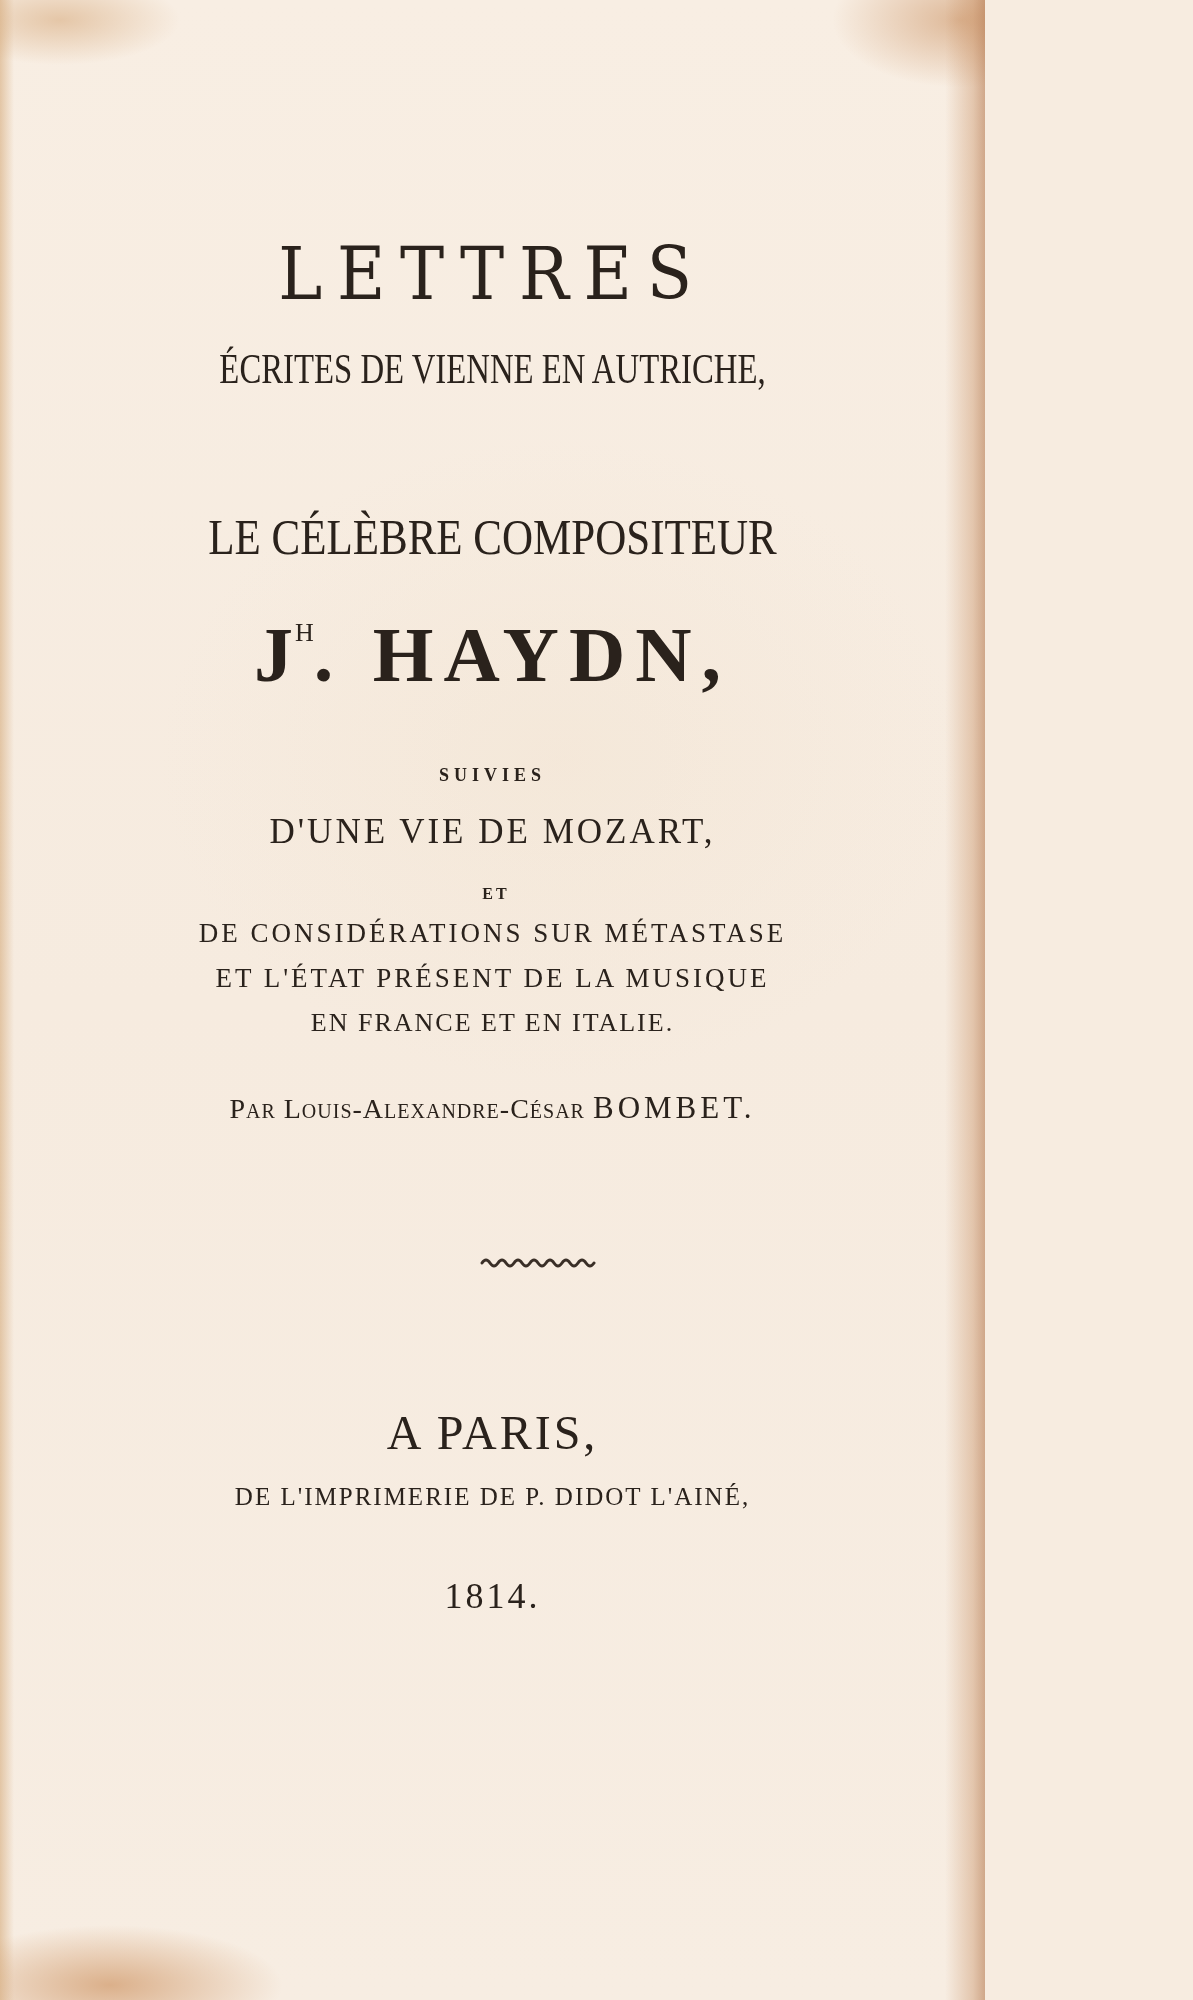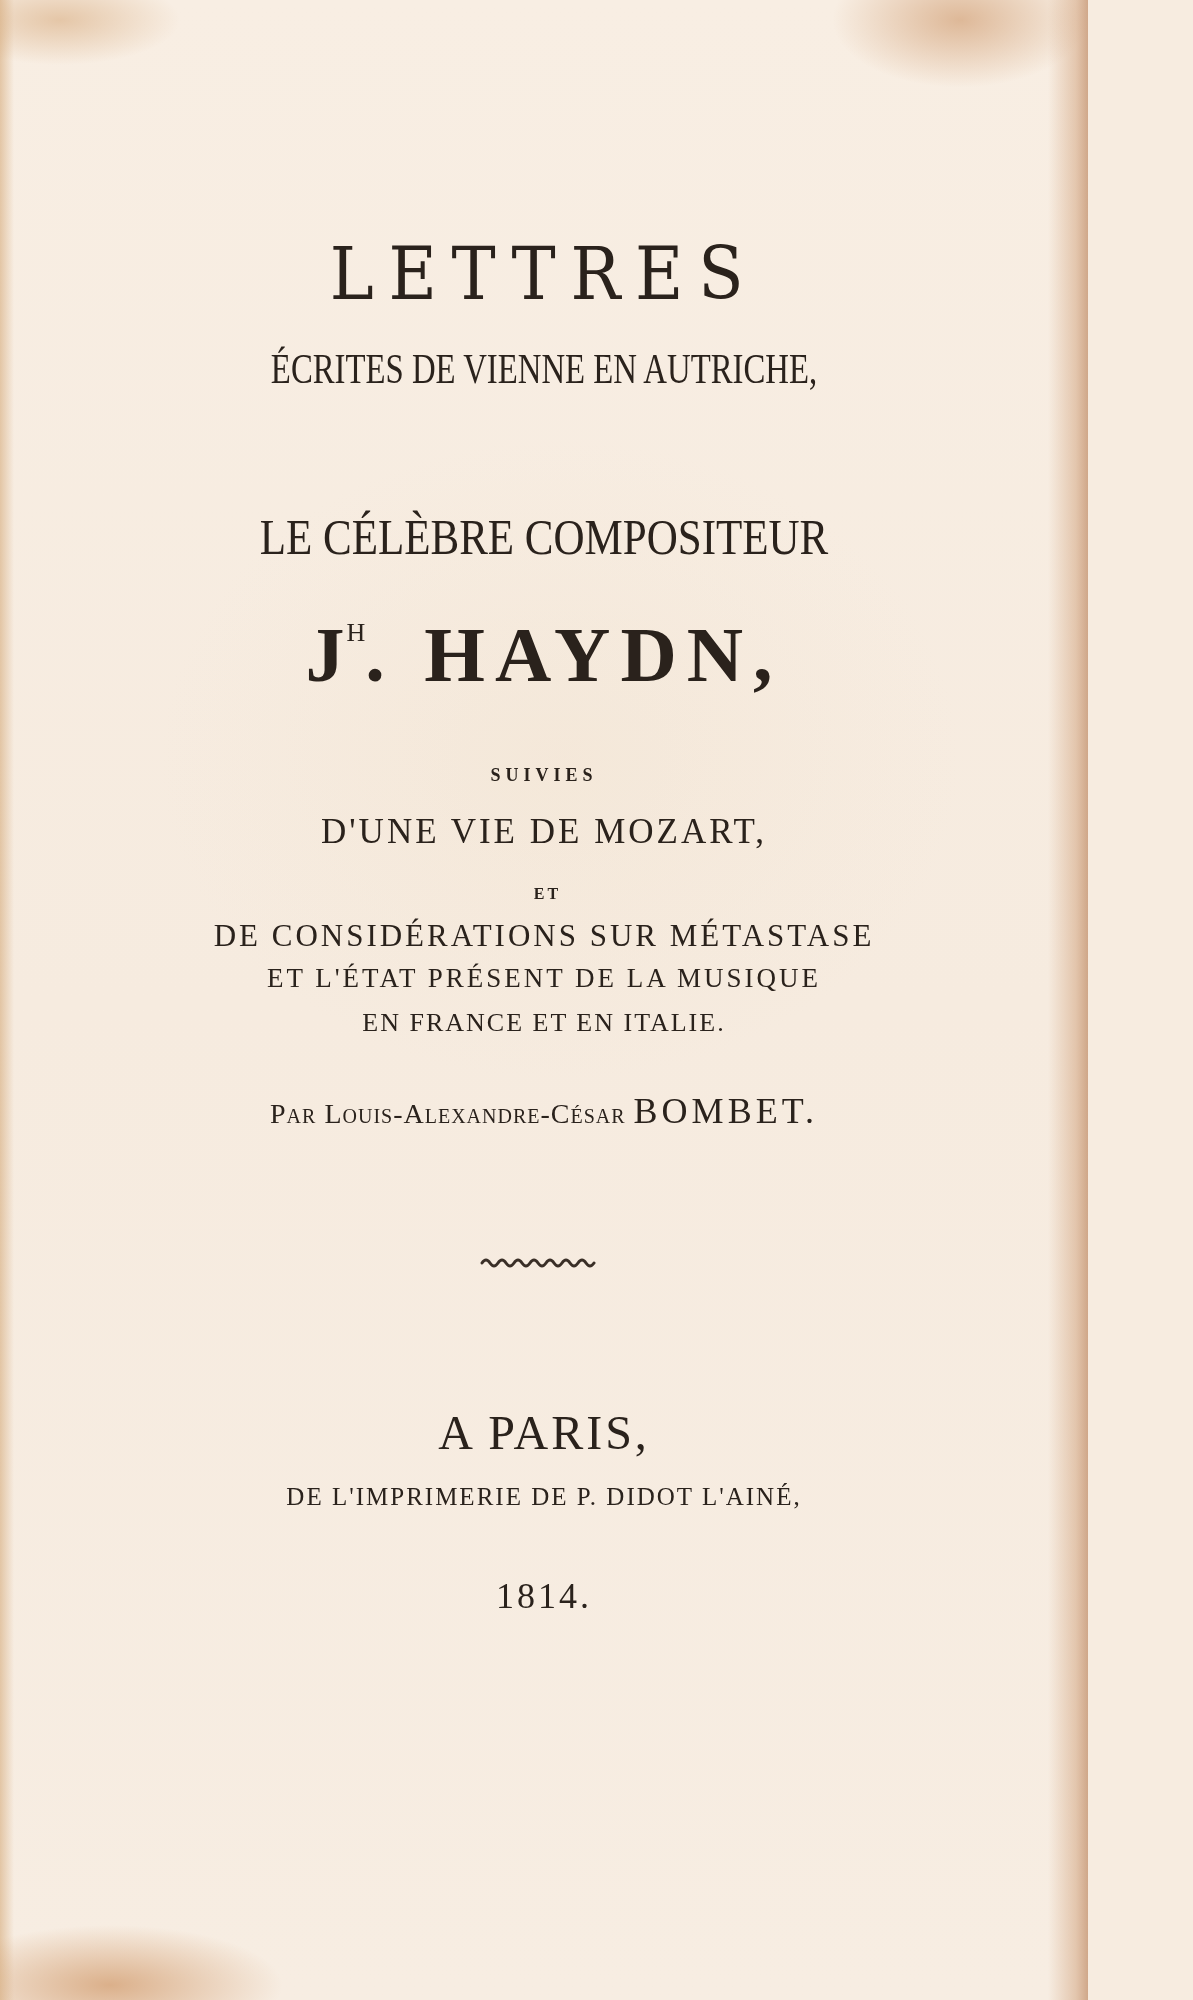--- a/index.html
+++ b/index.html
@@ -11,21 +11,21 @@
       height: 2000px;
       overflow: hidden;
       position: relative;
       background: #f7ece0;
       font-family: "DejaVu Serif", "Liberation Serif", serif;
       color: #2a221c;
     }
     .page {
       position: absolute;
       left: 0; top: 0;
-      width: 1088px; height: 2000px;
+      width: 985px; height: 2000px;
       background:
         radial-gradient(ellipse 90px 900px at 1185px 150px, rgba(196,132,82,0.75), rgba(196,132,82,0) 70%),
         radial-gradient(ellipse 170px 90px at 960px 20px, rgba(200,140,90,0.55), rgba(200,140,90,0) 75%),
         radial-gradient(ellipse 90px 260px at 1160px 1720px, rgba(196,130,80,0.7), rgba(196,130,80,0) 75%),
         radial-gradient(ellipse 230px 80px at 110px 1985px, rgba(200,135,80,0.6), rgba(200,135,80,0) 75%),
         radial-gradient(ellipse 160px 60px at 60px 20px, rgba(205,150,95,0.45), rgba(205,150,95,0) 75%),
         radial-gradient(ellipse 500px 400px at 560px 760px, rgba(240,225,205,0.35), rgba(240,225,205,0) 80%),
         linear-gradient(180deg, #f8eee3 0%, #f6ebdf 50%, #f7ede2 100%);
     }
     .left-edge {
@@ -102,21 +102,21 @@
     .et {
       top: 885px;
       font-size: 16px;
       letter-spacing: 3px;
       font-weight: bold;
       font-family: "Liberation Serif", serif;
       margin-left: 7px;
     }
     .considerations {
       top: 918px;
-      font-size: 31px;
+      font-size: 27px;
       letter-spacing: 3px;
       font-family: "Liberation Serif", serif;
     }
     .etat {
       top: 963px;
       font-size: 27px;
       letter-spacing: 3px;
       font-family: "Liberation Serif", serif;
     }
     .france {
@@ -127,21 +127,21 @@
     }
     .par {
       top: 1090px;
       font-size: 28px;
       font-family: "Liberation Serif", serif;
       font-variant: small-caps;
       letter-spacing: 1px;
     }
     .par .surname {
       font-variant: normal;
-      font-size: 36px;
+      font-size: 31px;
       letter-spacing: 4px;
       margin-left: 8px;
     }
     .ornament {
       position: absolute;
       left: 480px;
       top: 1256px;
       width: 120px;
       height: 14px;
     }

